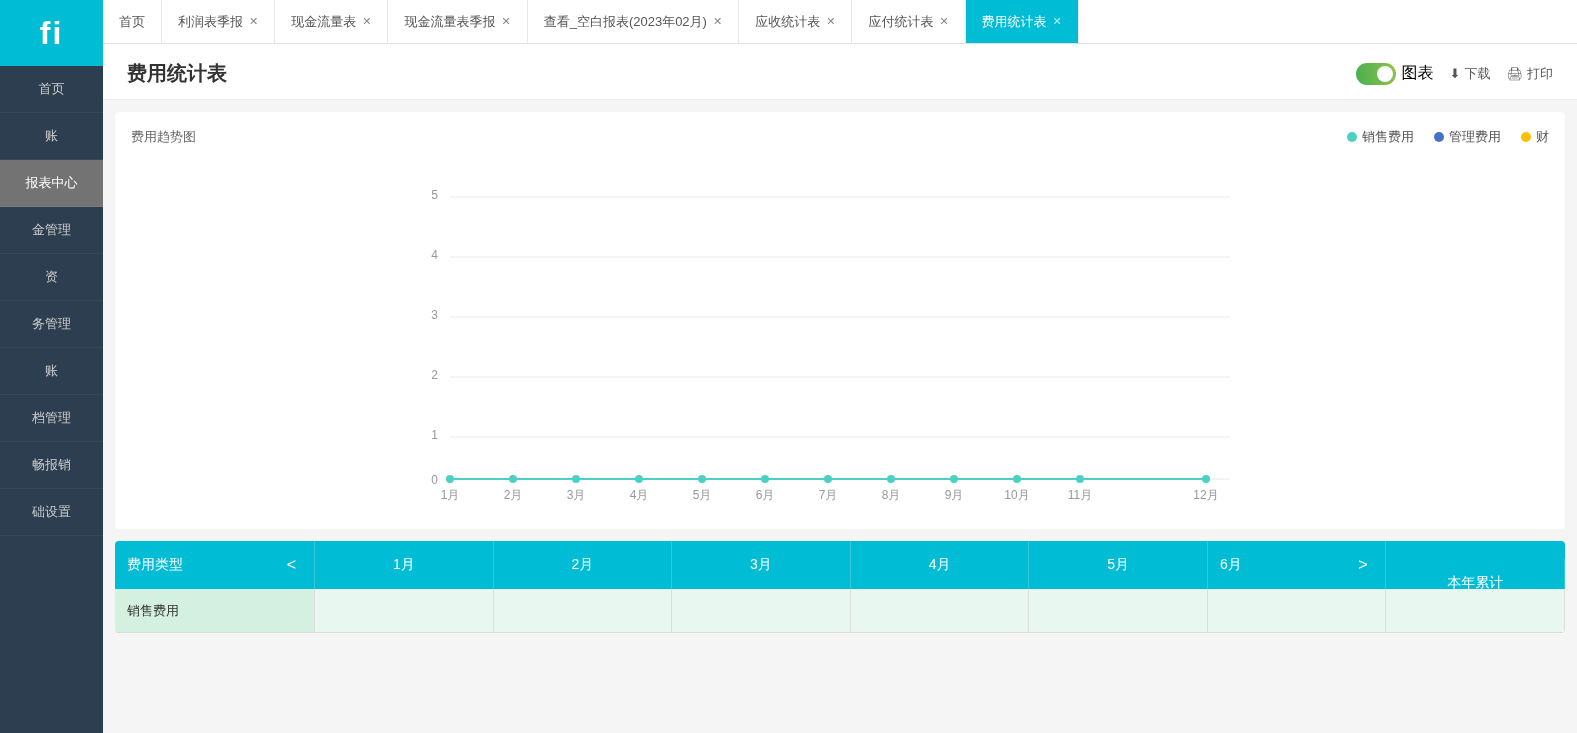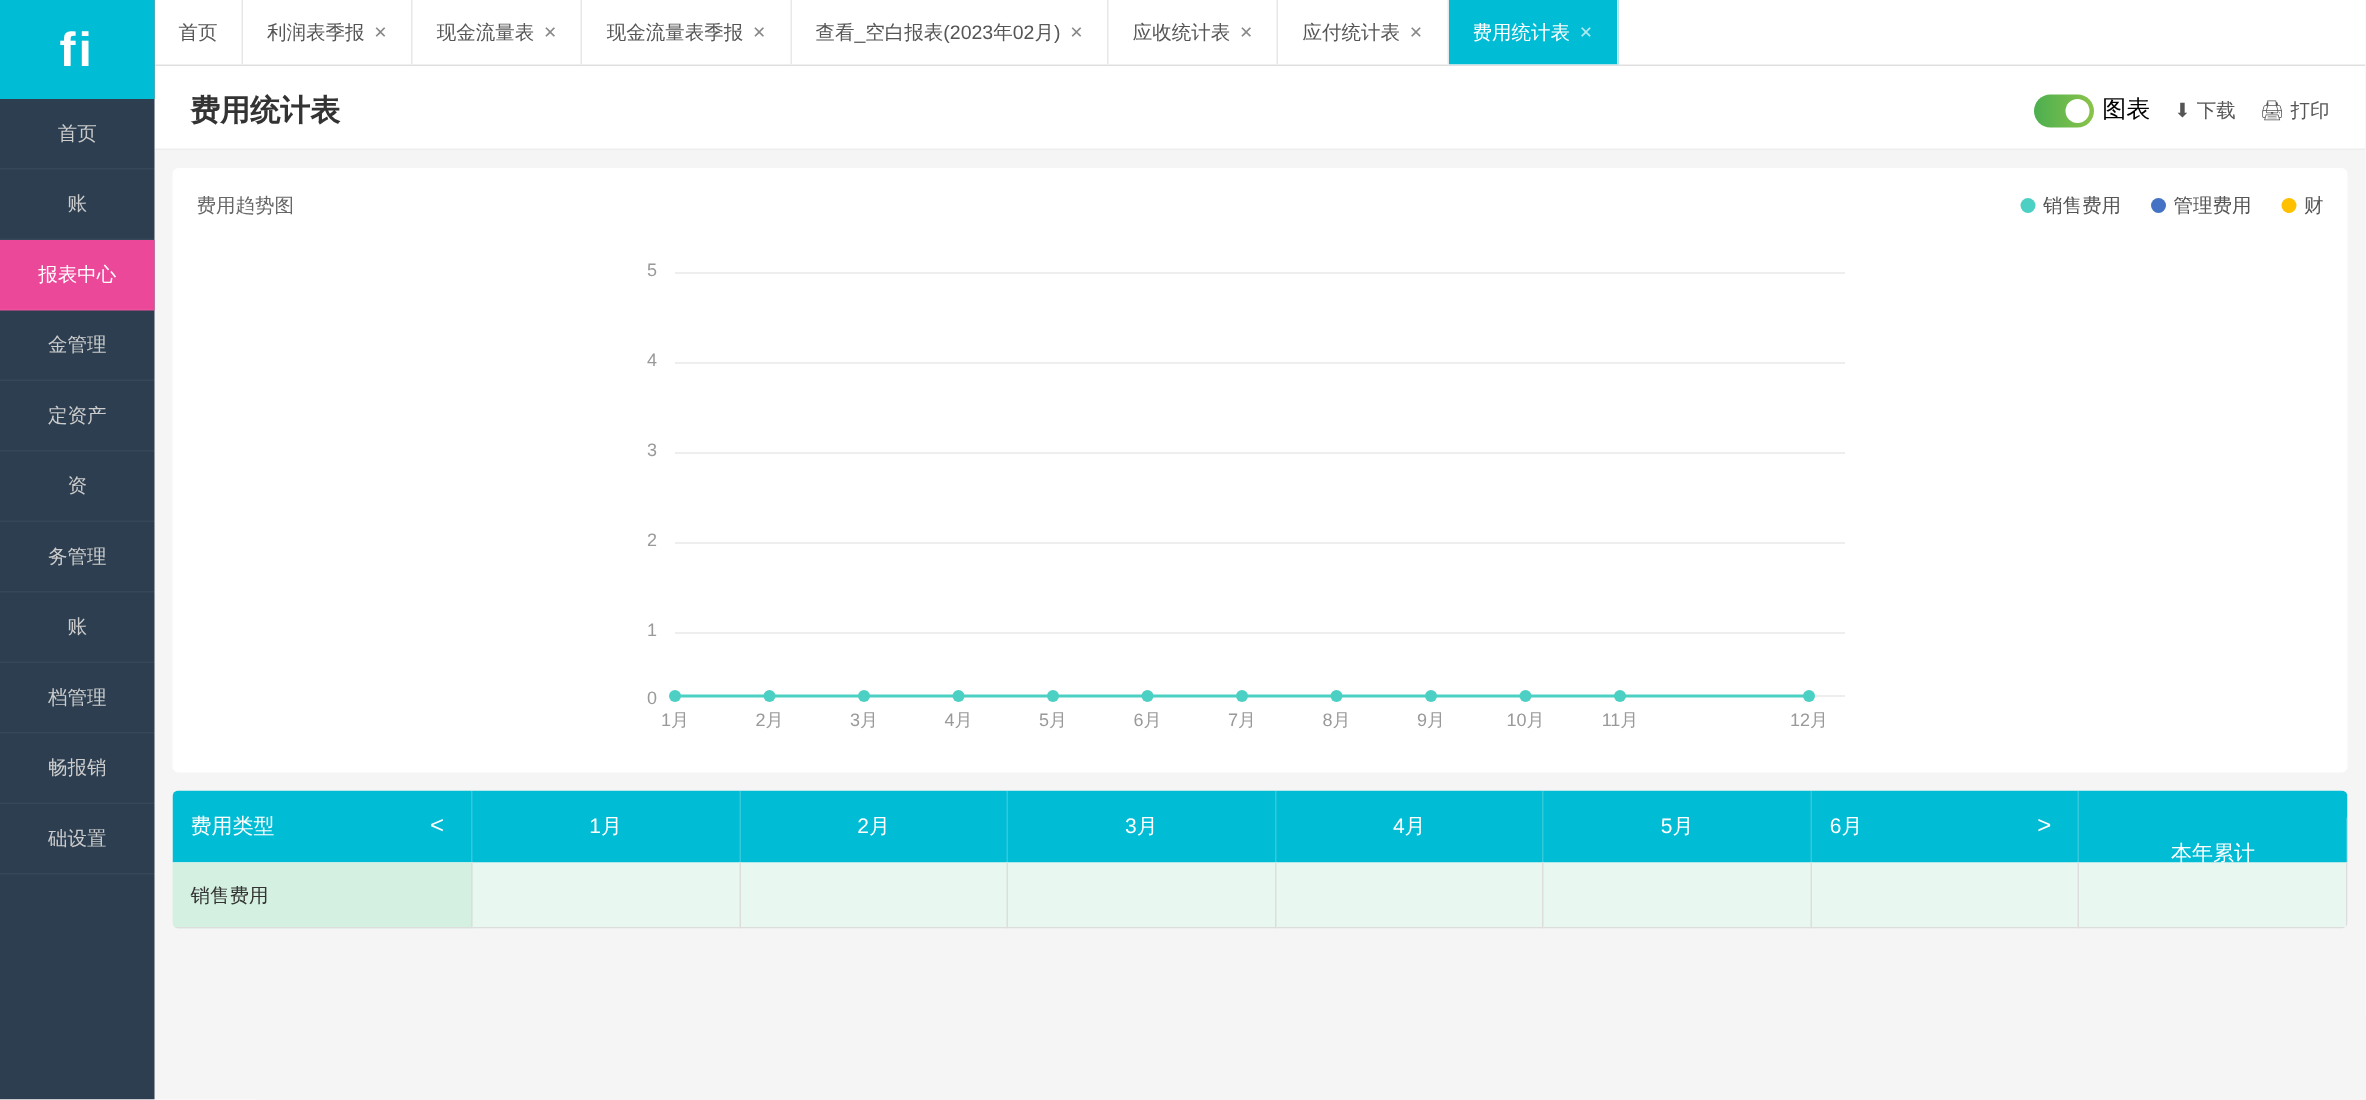--- a/index.html
+++ b/index.html
@@ -27,21 +27,21 @@
       letter-spacing: 2px;
     }
     .sidebar-item {
       color: #ccc;
       font-size: 13px;
       padding: 14px 0;
       text-align: center;
       cursor: pointer;
       border-bottom: 1px solid rgba(255,255,255,0.05);
     }
-    .sidebar-item.active { background: #ec4899; color: white; }
+    .sidebar-item.active { background: #737373; color: white; }
 
     
     .main {
       flex: 1;
       display: flex;
       flex-direction: column;
       overflow: hidden;
     }
 
     
@@ -140,21 +140,21 @@
     .chart-section {
       background: white;
       margin: 12px;
       border-radius: 4px;
       padding: 16px;
     }
     .chart-header {
       display: flex;
       align-items: center;
       justify-content: space-between;
-      margin-bottom: 8px;
+      margin-bottom: 23px;
     }
     .chart-title {
       font-size: 13px;
       color: #666;
     }
     .chart-legend {
       display: flex;
       align-items: center;
       gap: 20px;
     }
@@ -237,21 +237,20 @@
   </style>
 </head>
 <body>
 
 <div class="sidebar">
   <div class="sidebar-logo">fi</div>
   <div class="sidebar-item">首页</div>
   <div class="sidebar-item">账</div>
   <div class="sidebar-item active">报表中心</div>
   <div class="sidebar-item">金管理</div>
-  <div class="sidebar-item">定资产</div>
   <div class="sidebar-item">资</div>
   <div class="sidebar-item">务管理</div>
   <div class="sidebar-item">账</div>
   <div class="sidebar-item">档管理</div>
   <div class="sidebar-item">畅报销</div>
   <div class="sidebar-item">础设置</div>
 </div>
 
 <div class="main">
 

